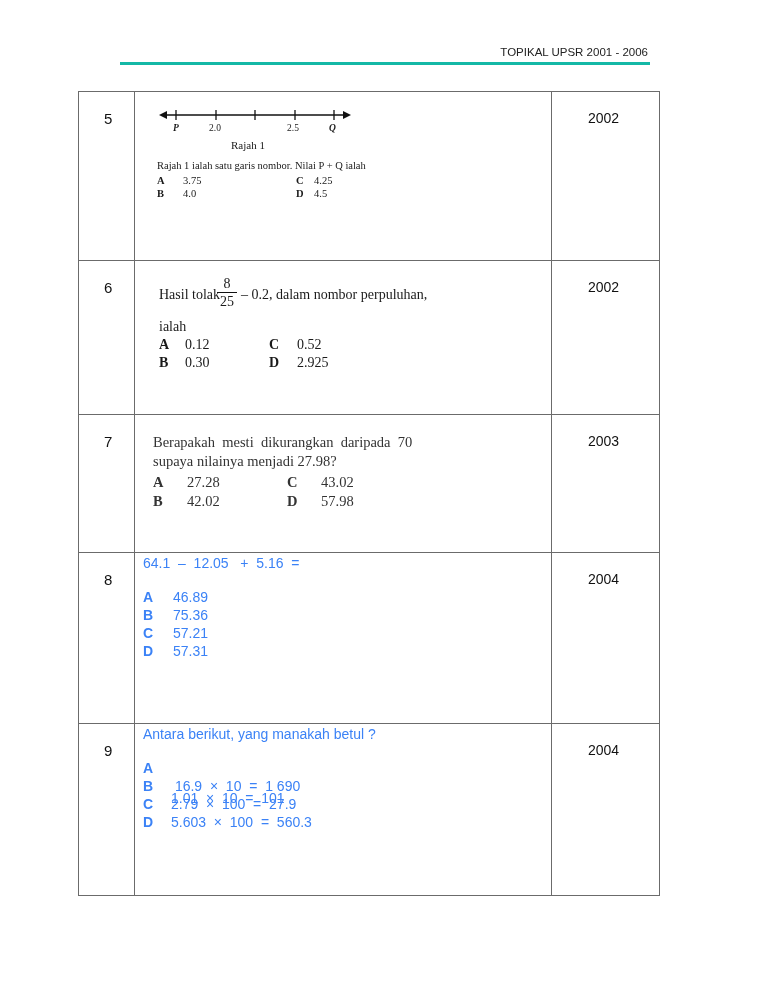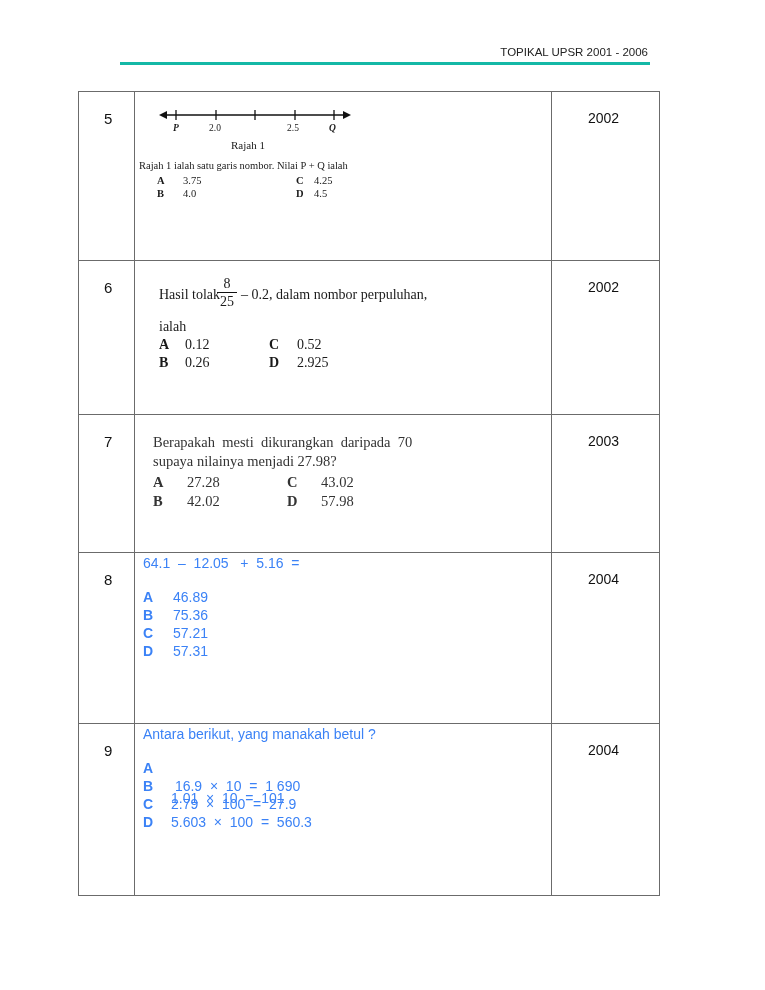--- a/index.html
+++ b/index.html
@@ -45,21 +45,21 @@
         <line x1="57" y1="4" x2="57" y2="14" stroke="#111" stroke-width="1.3"></line>
         <line x1="96" y1="4" x2="96" y2="14" stroke="#111" stroke-width="1.3"></line>
         <line x1="136" y1="4" x2="136" y2="14" stroke="#111" stroke-width="1.3"></line>
         <line x1="175" y1="4" x2="175" y2="14" stroke="#111" stroke-width="1.3"></line>
       </svg>
       <div class="scan small" style="left:38px; top:31px; font-style:italic; font-weight:bold;">P</div>
       <div class="scan small" style="left:74px; top:31px;">2.0</div>
       <div class="scan small" style="left:152px; top:31px;">2.5</div>
       <div class="scan small" style="left:194px; top:31px; font-style:italic; font-weight:bold;">Q</div>
       <div class="scan bold" style="left:96px; top:47px; font-size:11px;">Rajah 1</div>
-      <div class="scan" style="left:4px; top:68px; font-size:10.5px;">Rajah 1 ialah satu garis nombor. Nilai P + Q ialah</div>
+      <div class="scan" style="left:22px; top:68px; font-size:10.5px;">Rajah 1 ialah satu garis nombor. Nilai P + Q ialah</div>
       <div class="scan" style="left:22px; top:82px; font-size:10.5px; line-height:13px;">
         <div class="opt">
               <span class="bold" style="width:26px;">A</span>
               <span style="width:113px;">3.75</span>
               <span class="bold" style="width:18px;">C</span>
               <span>4.25</span>
             </div>
         <div class="opt">
               <span class="bold" style="width:26px;">B</span>
               <span style="width:113px;">4.0</span>
@@ -87,21 +87,21 @@
       <div class="scan" style="left:24px; top:58px; font-size:14px;">ialah</div>
       <div class="scan" style="left:24px; top:75px; font-size:14px; line-height:18px;">
         <div class="opt">
               <span class="bold" style="width:26px;">A</span>
               <span style="width:84px;">0.12</span>
               <span class="bold" style="width:28px;">C</span>
               <span>0.52</span>
             </div>
         <div class="opt">
               <span class="bold" style="width:26px;">B</span>
-              <span style="width:84px;">0.26</span>
+              <span style="width:84px;">0.30</span>
               <span class="bold" style="width:28px;">D</span>
               <span>2.925</span>
             </div>
       </div>
     </td>
     <td class="yr">
       <span class="yr-label" style="top:18px;">2002</span>
     </td>
   </tr>
 

